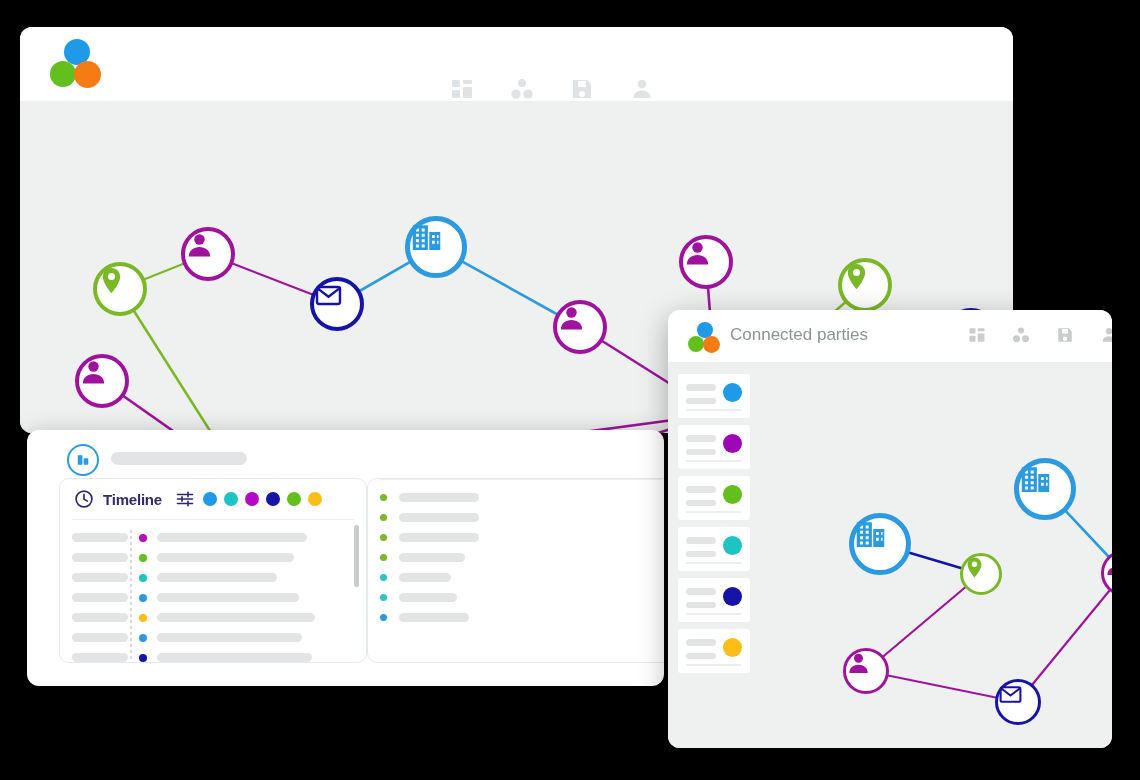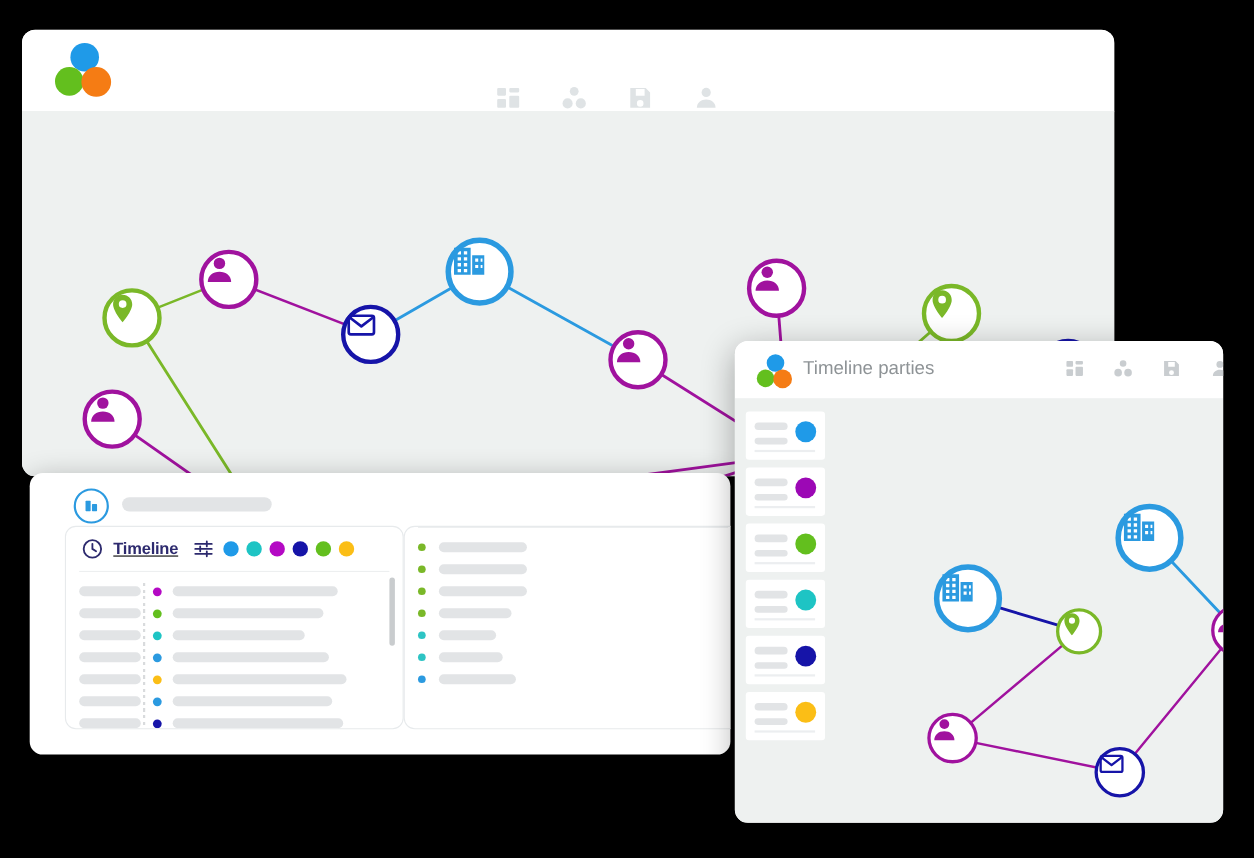--- a/index.html
+++ b/index.html
@@ -50,21 +50,21 @@
   .detail-panel{position:absolute;left:27px;top:430px;width:637px;height:256px;
      background:#fff;border-radius:12px;overflow:hidden;
      box-shadow:0 6px 26px rgba(0,0,0,.30);}
   .detail-head{position:relative;height:52px;}
   .doc-badge{position:absolute;left:40px;top:14px;width:28px;height:28px;
      border-radius:50%;border:2px solid #2b9ae0;background:#fff;
      display:flex;align-items:center;justify-content:center;}
   .ph-bar{background:#e2e4e6;border-radius:7px;}
   .title-ph{position:absolute;left:84px;top:22px;width:136px;height:13px;}
 
-  .cards{position:absolute;left:0;top:48px;display:flex;padding-left:32px;text-decoration:underline;}
+  .cards{position:absolute;left:0;top:48px;display:flex;padding-left:32px;}
   .card{width:306px;height:183px;background:#fff;border:1px solid #e7eaec;
      border-radius:10px;position:relative;overflow:hidden;}
   .card-head{display:flex;align-items:center;height:40px;padding:0 10px 0 14px;}
   .card-icon{width:20px;height:20px;margin-right:9px;color:#2d2a6e;flex:0 0 auto;}
   .card-icon svg{width:100%;height:100%;display:block;}
   .card-title{font-size:15px;font-weight:bold;color:#2d2a6e;
      letter-spacing:-.2px;white-space:nowrap;}
   .filter-icon{width:18px;height:18px;margin-left:14px;color:#2d2a6e;flex:0 0 auto;}
   .filter-icon svg{width:100%;height:100%;display:block;}
   .legend{display:flex;gap:7px;margin-left:9px;}
@@ -379,21 +379,21 @@
     </div>
   </div>
 
   <div class="cp-panel">
     <div class="cp-head">
       <div class="logo small">
         <span class="c blue"></span>
         <span class="c green"></span>
         <span class="c orange"></span>
       </div>
-      <span class="cp-title">Timeline parties</span>
+      <span class="cp-title">Connected parties</span>
       <div class="toolbar cp-toolbar">
         <span class="tb-icon">
           <svg viewBox="0 0 24 24" fill="currentColor">
               <rect x="2" y="3" width="8" height="7" rx="1"></rect>
               <rect x="13" y="3" width="9" height="4" rx="1"></rect>
               <rect x="2" y="13" width="8" height="8" rx="1"></rect>
               <rect x="13" y="10" width="9" height="11" rx="1"></rect>
             </svg>
         </span>
         <span class="tb-icon">

